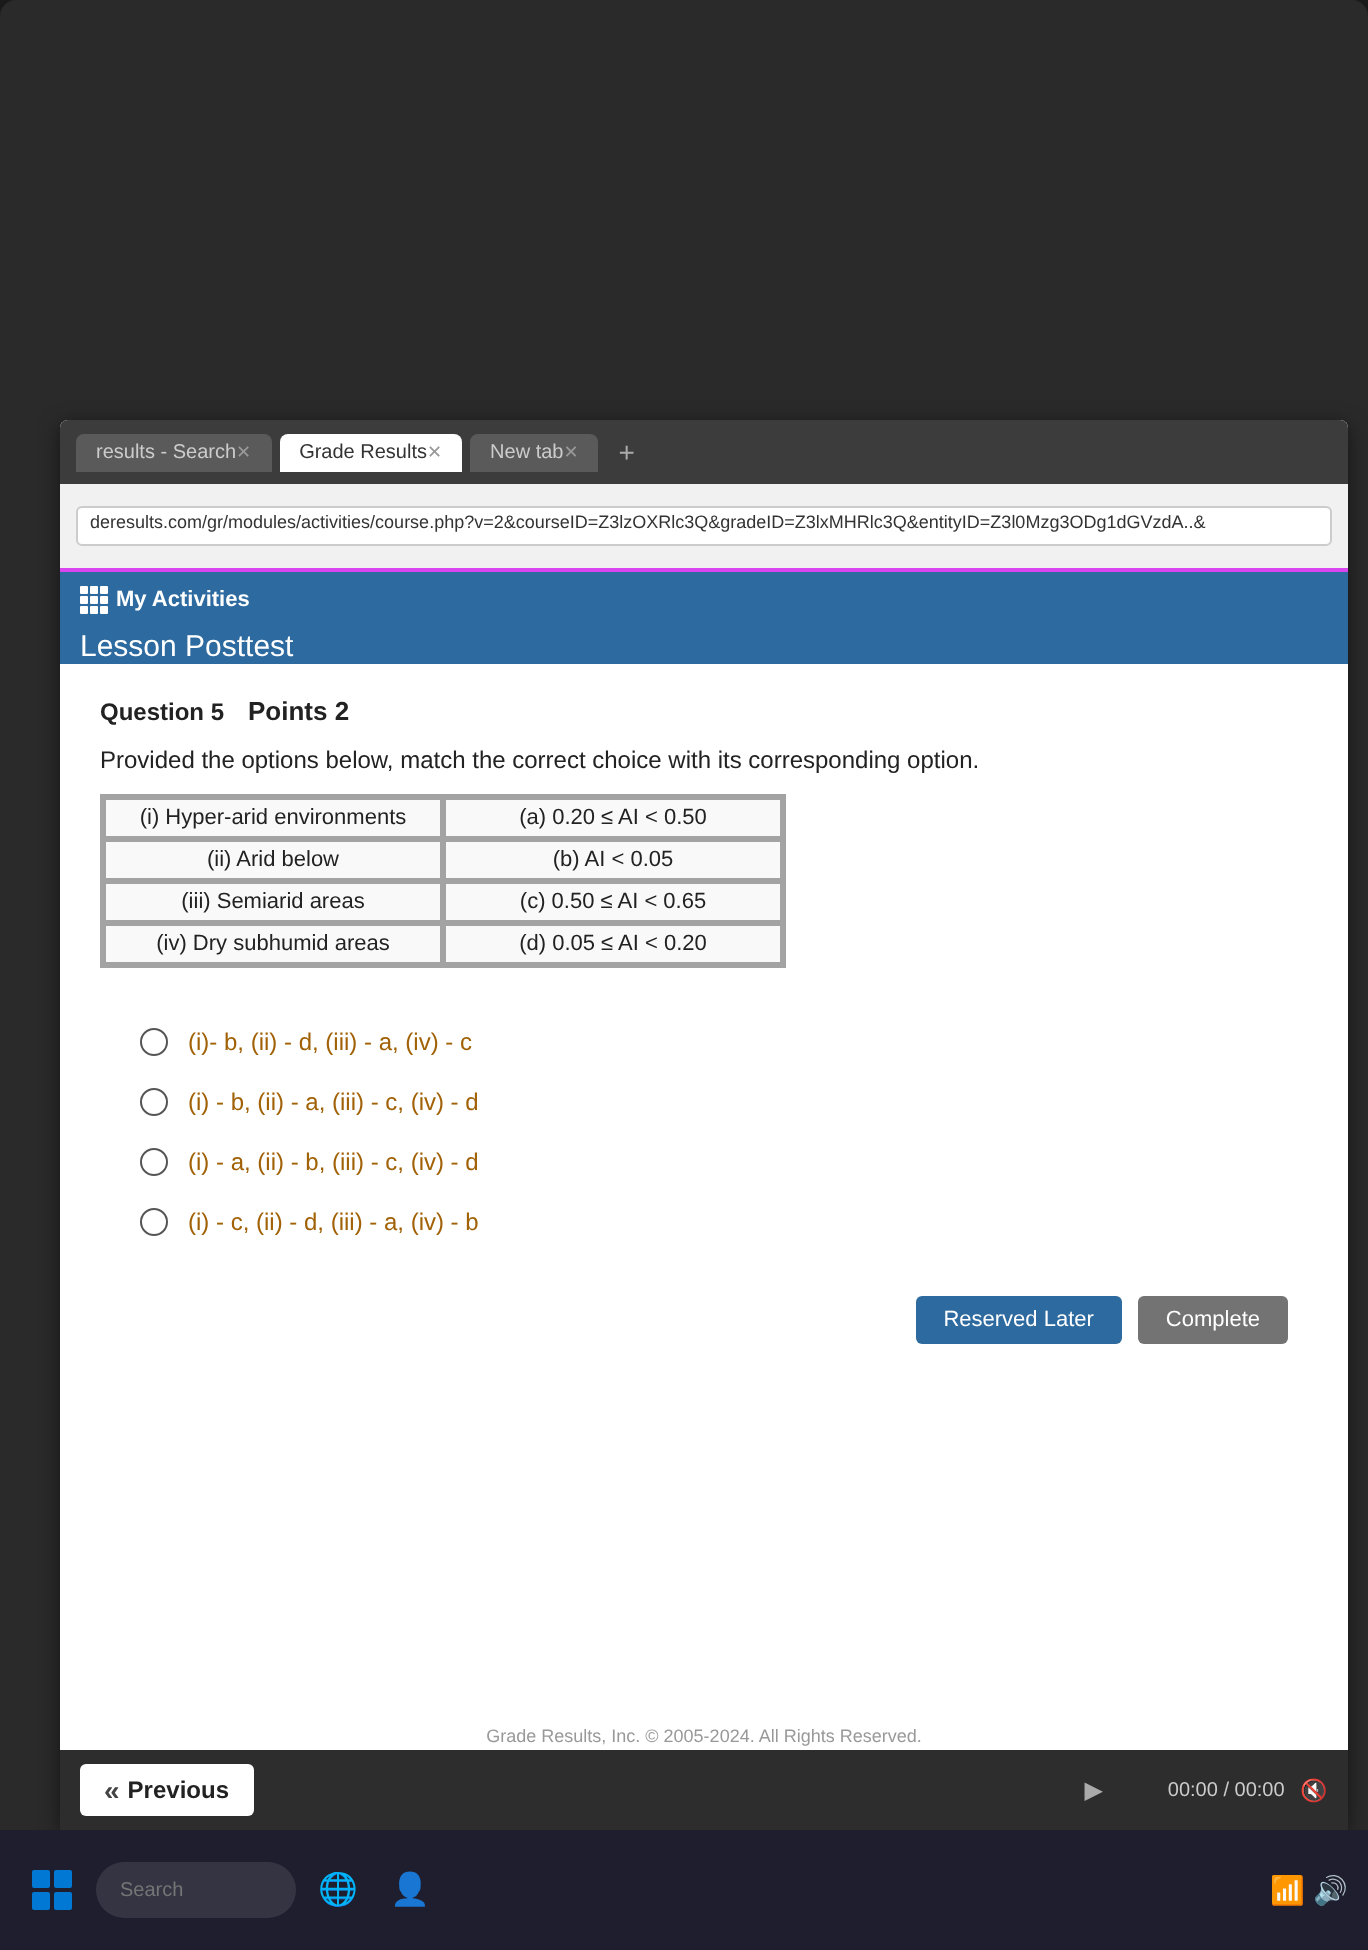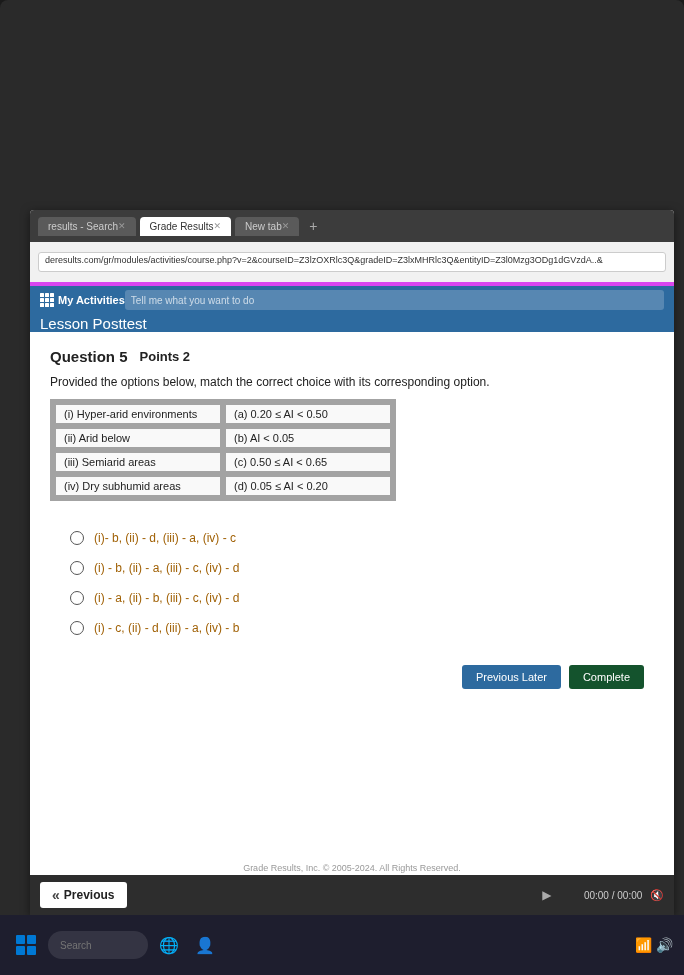--- a/index.html
+++ b/index.html
@@ -77,21 +77,21 @@
     }
 
     
     .address-bar-row {
       background: #f1f1f1;
       height: 44px;
       display: flex;
       align-items: center;
       padding: 0 8px;
       gap: 6px;
-      border-bottom: 4px solid #d946ef;
+      border-bottom: 2px solid #d946ef;
     }
     .address-bar {
       flex: 1;
       background: #fff;
       border: 1px solid #ccc;
       border-radius: 3px;
       font-size: 9px;
       color: #333;
       padding: 2px 6px;
       height: 20px;
@@ -164,21 +164,21 @@
       overflow-y: auto;
     }
 
     .question-header {
       display: flex;
       align-items: center;
       gap: 12px;
       margin-bottom: 10px;
     }
     .question-title {
-      font-size: 15px;
+      font-size: 12px;
       font-weight: bold;
       color: #222;
     }
     .question-points {
       font-size: 13px;
       font-weight: bold;
       color: #222;
     }
 
     .question-text {
@@ -188,23 +188,24 @@
       font-weight: 500;
     }
 
     
     .match-table {
       border-collapse: collapse;
       margin-bottom: 20px;
       font-size: 11px;
     }
     .match-table td {
-      border: 6px solid #a3a3a3;
+      border: 3px solid #a3a3a3;
       padding: 3px 8px;
       color: #222;
+      text-align: center;
     }
     .match-table .col-left {
       width: 170px;
       background: #f9f9f9;
     }
     .match-table .col-right {
       width: 170px;
       background: #f9f9f9;
     }
 
@@ -245,21 +246,21 @@
     .btn-complete-later {
       background: #2d6a9f;
       color: #fff;
       border: none;
       border-radius: 3px;
       padding: 6px 14px;
       font-size: 11px;
       cursor: pointer;
     }
     .btn-complete {
-      background: #14532d;
+      background: #737373;
       color: #fff;
       border: none;
       border-radius: 3px;
       padding: 6px 14px;
       font-size: 11px;
       cursor: pointer;
     }
 
     
     .bottom-bar {
@@ -433,21 +434,20 @@
         <div class="grid-dot"></div>
         <div class="grid-dot"></div>
         <div class="grid-dot"></div>
         <div class="grid-dot"></div>
         <div class="grid-dot"></div>
         <div class="grid-dot"></div>
         <div class="grid-dot"></div>
       </div>
       <span class="app-toolbar-title">My Activities</span>
     </div>
-    <input class="app-toolbar-search" type="text" placeholder="Tell me what you want to do" style="">
   </div>
 
   <div class="lesson-label">
     <span>Lesson Posttest</span>
   </div>
 
   <div class="main-content">
 
     <div class="question-header">
       <span class="question-title">Question 5</span>
@@ -490,21 +490,21 @@
         <div class="radio-circle"></div>
         <span class="option-text">(i) - a, (ii) - b, (iii) - c, (iv) - d</span>
       </div>
       <div class="option-item">
         <div class="radio-circle"></div>
         <span class="option-text">(i) - c, (ii) - d, (iii) - a, (iv) - b</span>
       </div>
     </div>
 
     <div class="action-buttons">
-      <button class="btn-complete-later">Previous Later</button>
+      <button class="btn-complete-later">Reserved Later</button>
       <button class="btn-complete">Complete</button>
     </div>
 
   </div>
 </div>
 
 <div class="footer-text">
   <span>Grade Results, Inc. © 2005-2024. All Rights Reserved.</span>
 </div>
 

